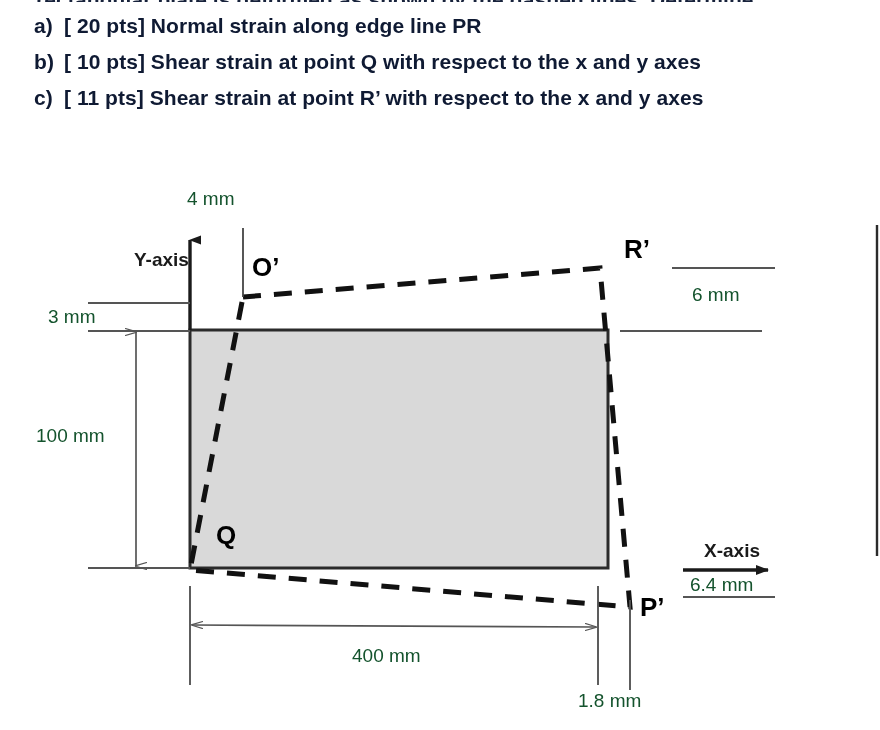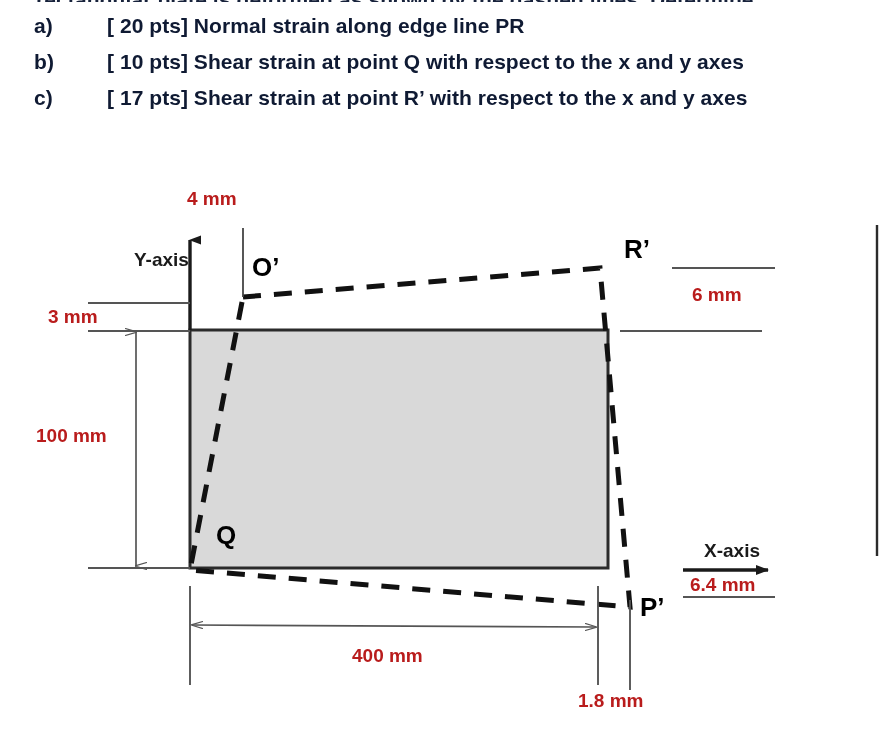--- a/index.html
+++ b/index.html
@@ -40,21 +40,21 @@
   .q-item {
     position: absolute;
     left: 34px;
     font-size: 21px;
     font-weight: 700;
     color: #0f1a33;
     white-space: nowrap;
     letter-spacing: .05px;
   }
   .q-item .q-marker { display: inline-block; width: 30px; }
-  .q-item .q-pts { display: inline-block; margin-left: 43px; }
+  .q-item .q-pts { display: inline-block; }
   #q-a { top: 14px; }
   #q-b { top: 50px; }
   #q-c { top: 86px; }
 
   
   #figure {
     position: absolute;
     left: 0;
     top: 0;
     width: 880px;
@@ -62,22 +62,22 @@
   }
   #figure svg { display: block; }
 
   .fig-label {
     position: absolute;
     font-family: "Liberation Sans", sans-serif;
     white-space: nowrap;
   }
   .dim-text {
     font-size: 19px;
-    font-weight: 700;
-    color: #b91c1c;
+    font-weight: 400;
+    color: #14532d;
   }
   .pt-label {
     font-size: 26px;
     font-weight: 700;
     color: #000000;
   }
   .axis-text {
     font-size: 19px;
     font-weight: 700;
     color: #1a1a1a;
@@ -95,21 +95,21 @@
     <span class="q-marker">a)</span><span class="q-pts">[ 20 pts]</span>
     <span>Normal strain along edge line PR</span>
   </div>
 
   <div class="q-item" id="q-b">
     <span class="q-marker">b)</span><span class="q-pts">[ 10 pts]</span>
     <span>Shear strain at point Q with respect to the x and y axes</span>
   </div>
 
   <div class="q-item" id="q-c">
-    <span class="q-marker">c)</span><span class="q-pts">[ 17 pts]</span>
+    <span class="q-marker">c)</span><span class="q-pts">[ 11 pts]</span>
     <span>Shear strain at point R’ with respect to the x and y axes</span>
   </div>
 </div>
 
 <div id="figure">
 
   <svg width="880" height="730" viewBox="0 0 880 730">
 
     <defs>
       <marker id="arrHeadUp" markerWidth="10" markerHeight="12" refX="5" refY="1" orient="auto" markerUnits="userSpaceOnUse">

